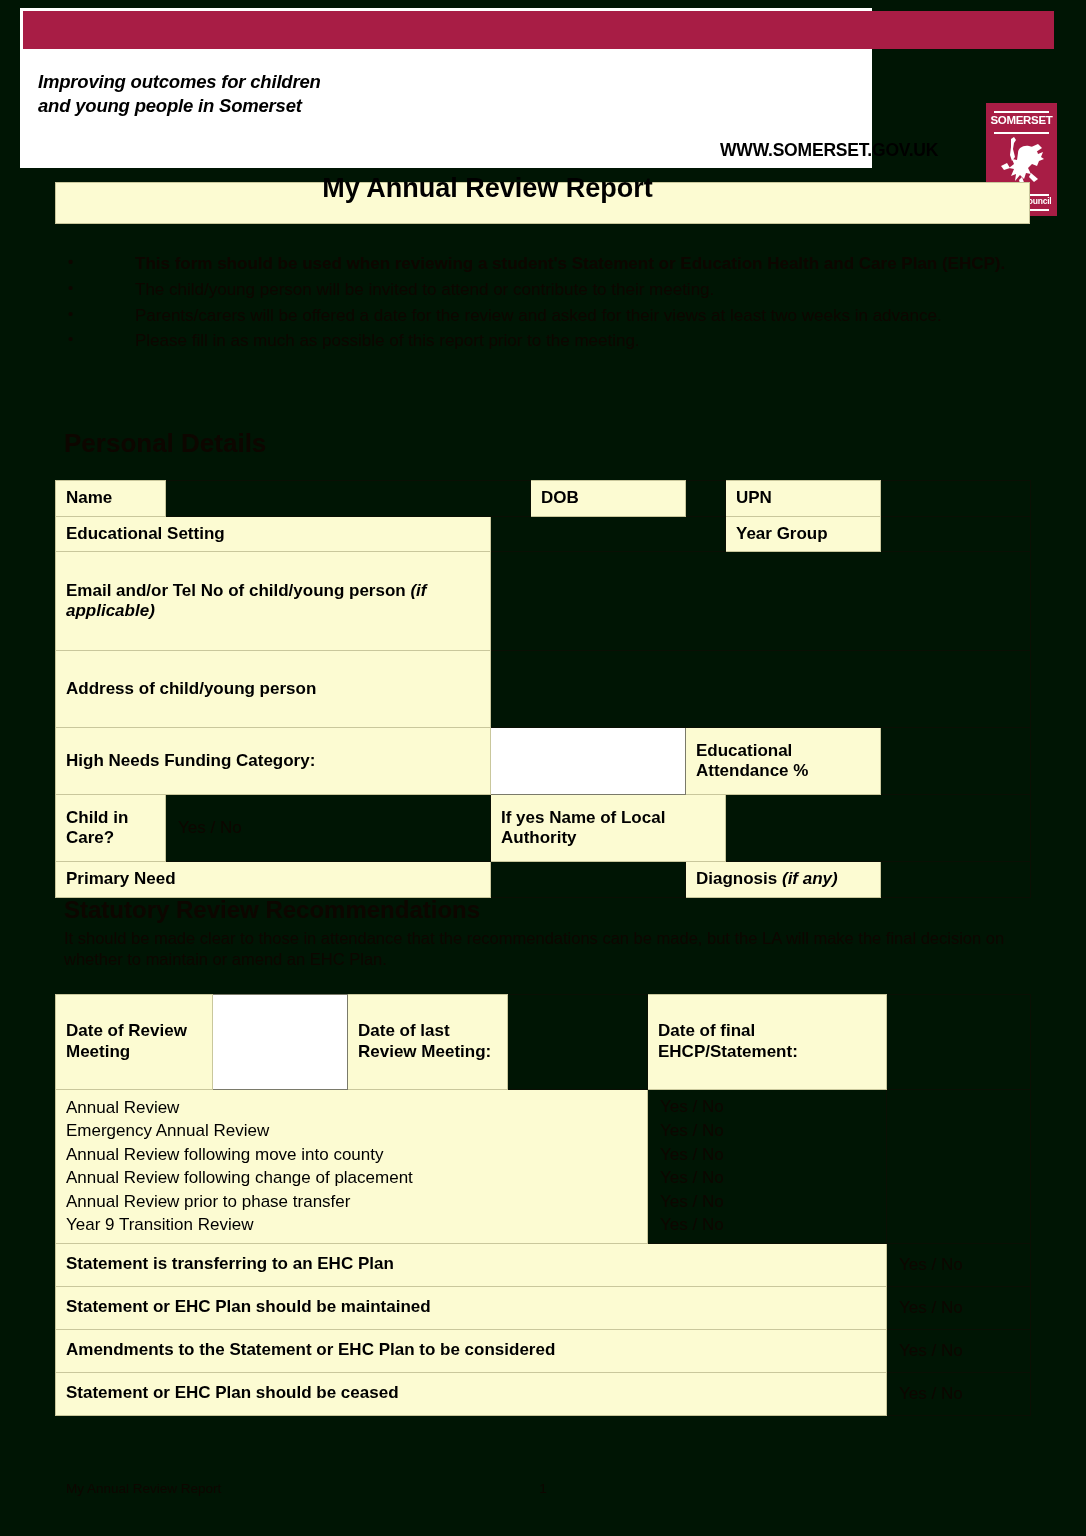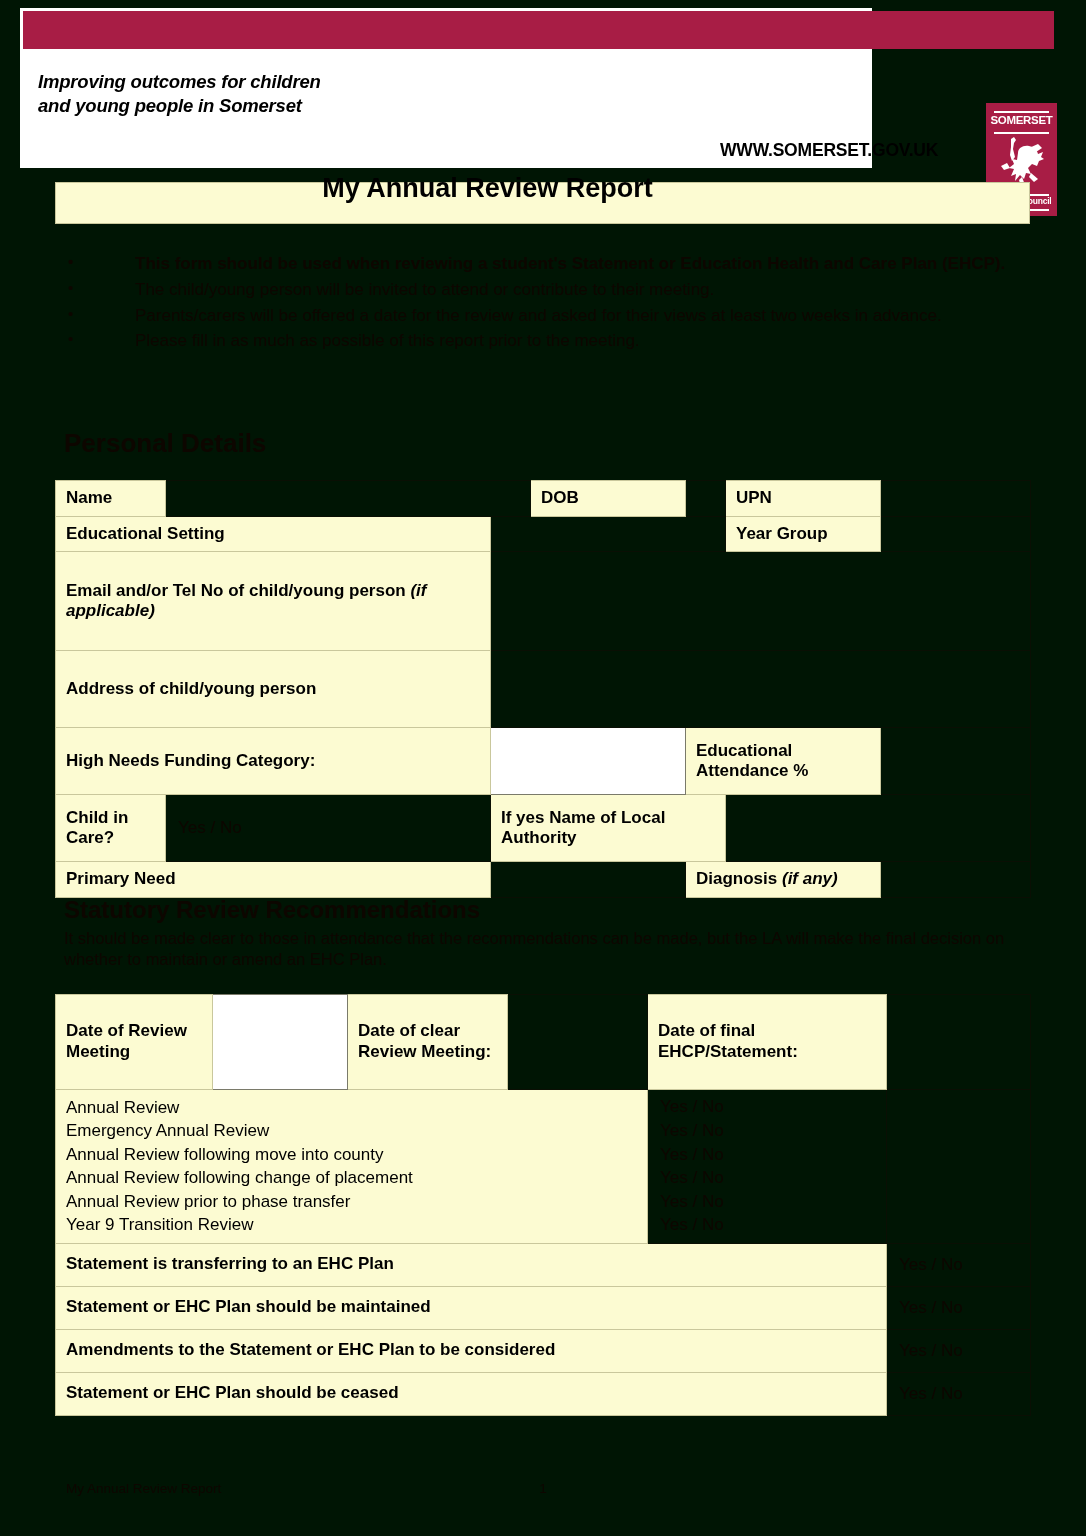--- a/index.html
+++ b/index.html
@@ -351,21 +351,21 @@
         <col style="width:135px">
         <col style="width:160px">
       <col style="width:140px">
         <col style="width:239px">
         <col style="width:144px">
     </colgroup>
     <tbody>
       <tr>
         <td class="lbl" style="height:80px">Date of Review Meeting</td>
         <td class="fill-white"></td>
-        <td class="lbl">Date of clear Review Meeting:</td>
+        <td class="lbl">Date of last Review Meeting:</td>
         <td class="fill"></td>
         <td class="lbl">Date of final EHCP/Statement:</td>
         <td class="fill"></td>
       </tr>
 
       <tr>
         <td class="lbl-n" colspan="4" style="border-bottom:none !important;padding-bottom:0 !important">Annual Review</td>
         <td class="fill yn" style="border-bottom:none !important;padding:4px 0 0 12px !important">Yes / No</td>
         <td class="fill" style="border-bottom:none !important"></td>
       </tr>

